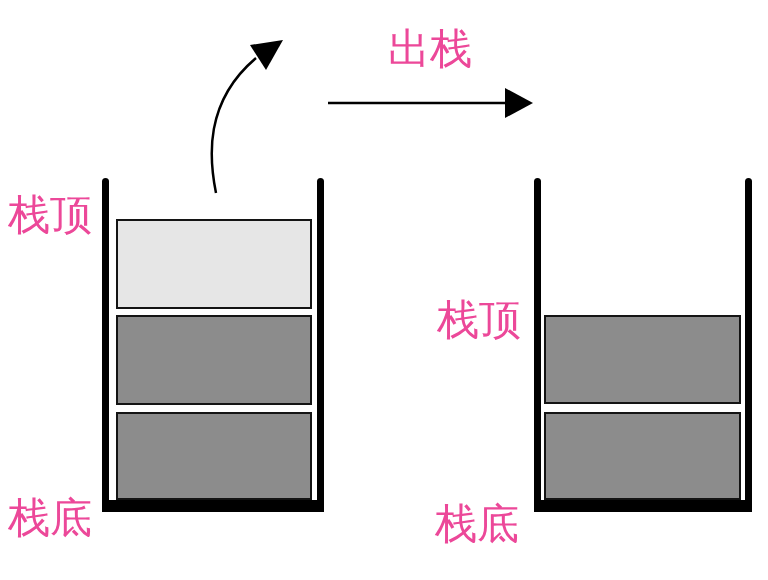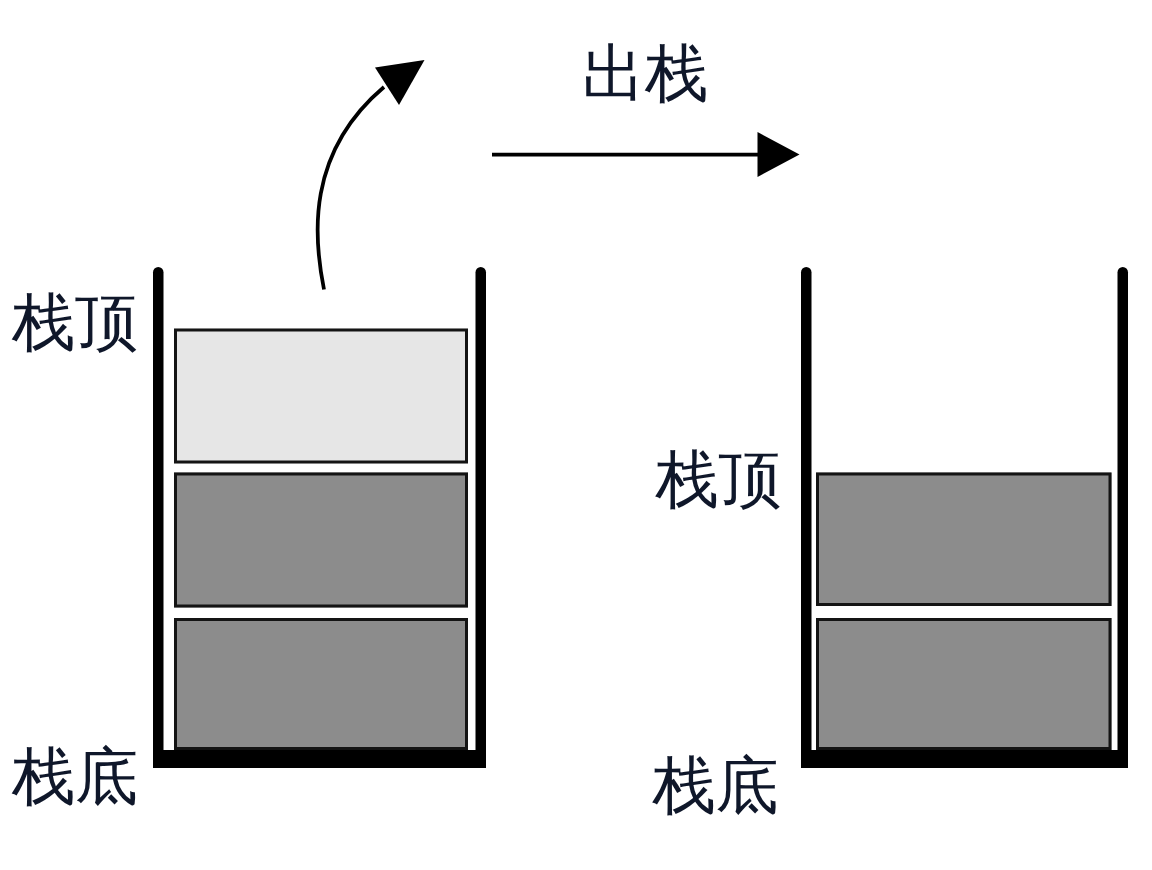--- a/index.html
+++ b/index.html
@@ -18,21 +18,21 @@
   .overlay-svg {
     position: absolute;
     left: 0; top: 0;
     width: 768px; height: 580px;
     pointer-events: none;
   }
   .cjk-label {
     position: absolute;
     font-size: 42px;
     line-height: 1.1;
-    color: #0f172a;
+    color: #ec4899;
     white-space: nowrap;
     letter-spacing: 0px;
   }
   .pop-label {
     left: 388px; top: 26px;
   }
   .wall {
     position: absolute;
     top: 178px;
     width: 7px;

